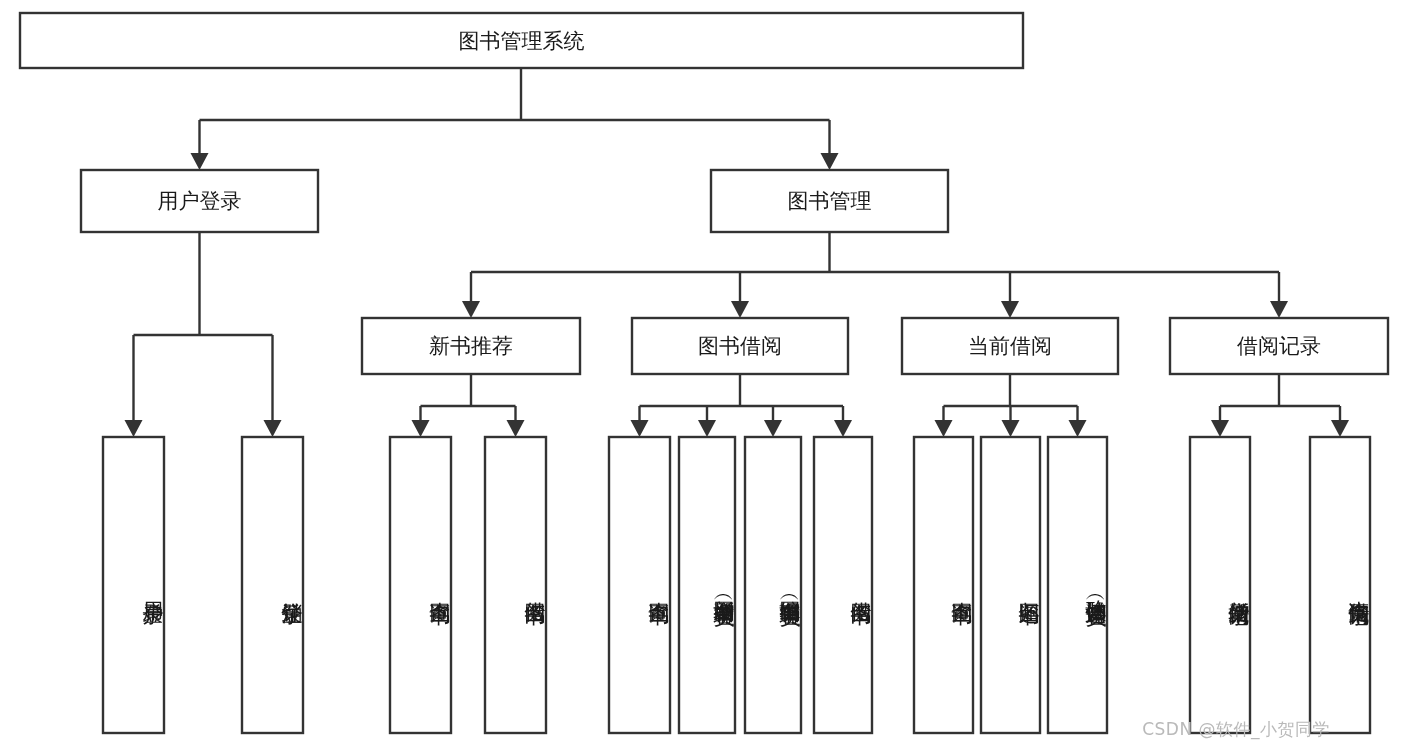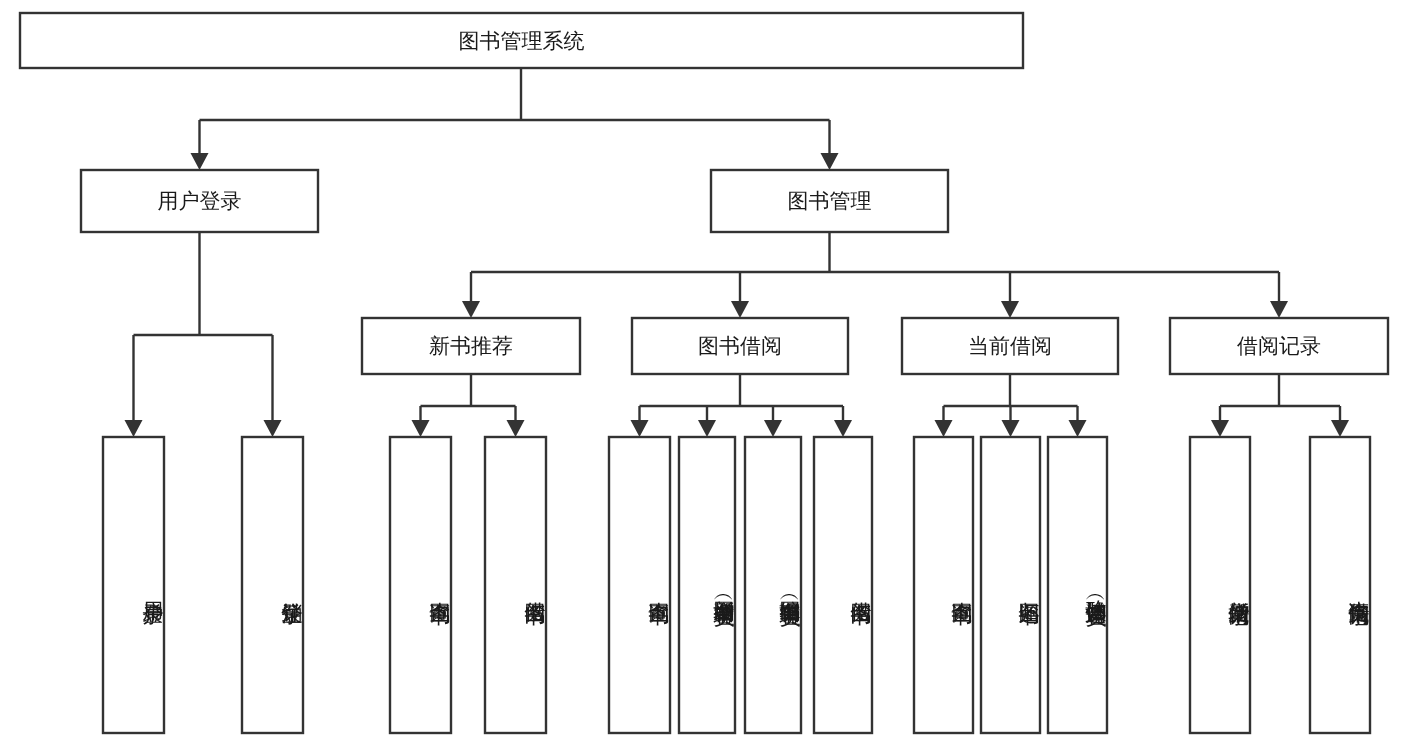--- a/index.html
+++ b/index.html
@@ -176,14 +176,15 @@
       <div class="leaf-label" style="left: 679px; top: 451px; width: 56px; height: 272px;">新增图书（管理员）</div>
       <div class="leaf-label" style="left: 745px; top: 451px; width: 56px; height: 272px;">编辑图书（管理员）</div>
       <div class="leaf-label" style="left: 814px; top: 451px; width: 58px; height: 272px;">借阅图书</div>
       <div class="leaf-label" style="left: 914px; top: 451px; width: 59px; height: 272px;">查询图书</div>
       <div class="leaf-label" style="left: 981px; top: 451px; width: 59px; height: 272px;">归还图书</div>
       <div class="leaf-label" style="left: 1048px; top: 451px; width: 59px; height: 272px;">确认归还（管理员）</div>
       <div class="leaf-label" style="left: 1190px; top: 451px; width: 60px; height: 272px;">新增借阅记录</div>
       <div class="leaf-label" style="left: 1310px; top: 451px; width: 60px; height: 272px;">查询借阅记录</div>
     </div>
 
+  <div class="watermark">CSDN @软件_小贺同学</div>
 
 </div>
 
 </body></html>

